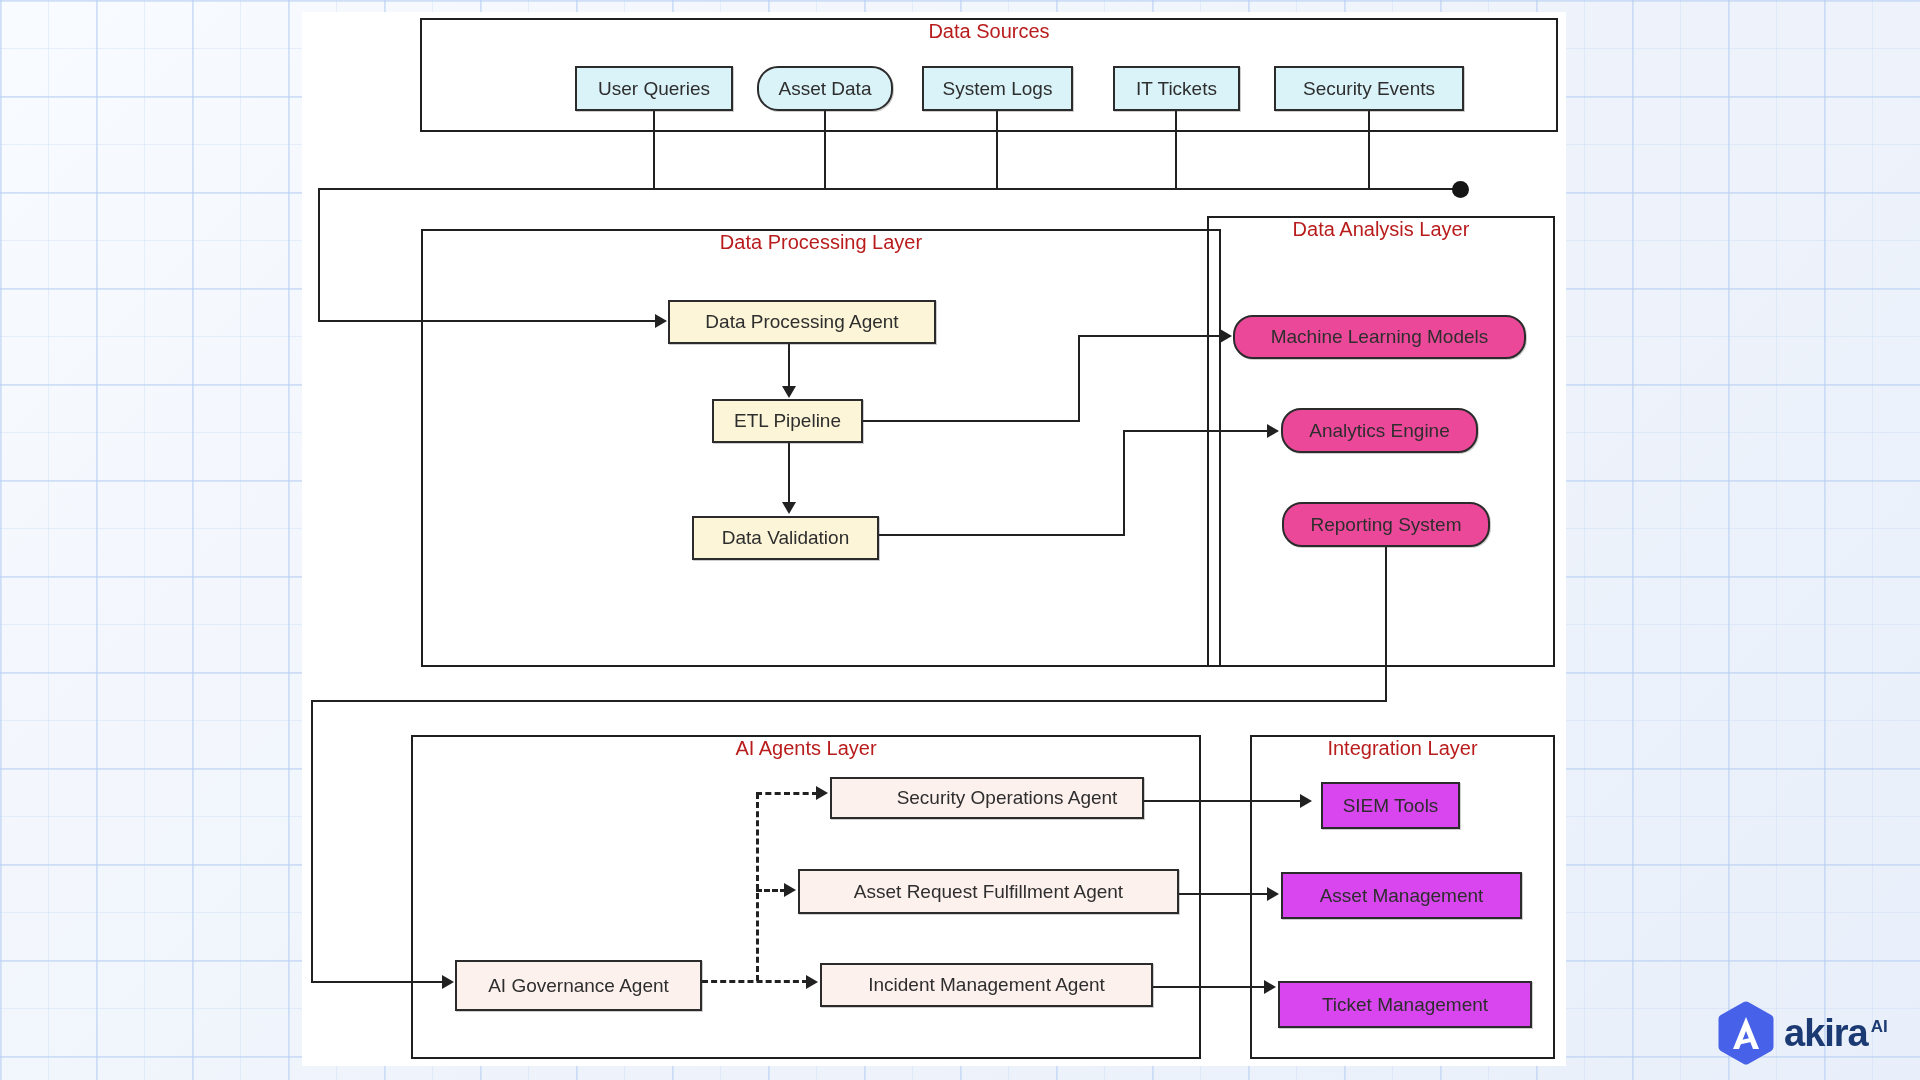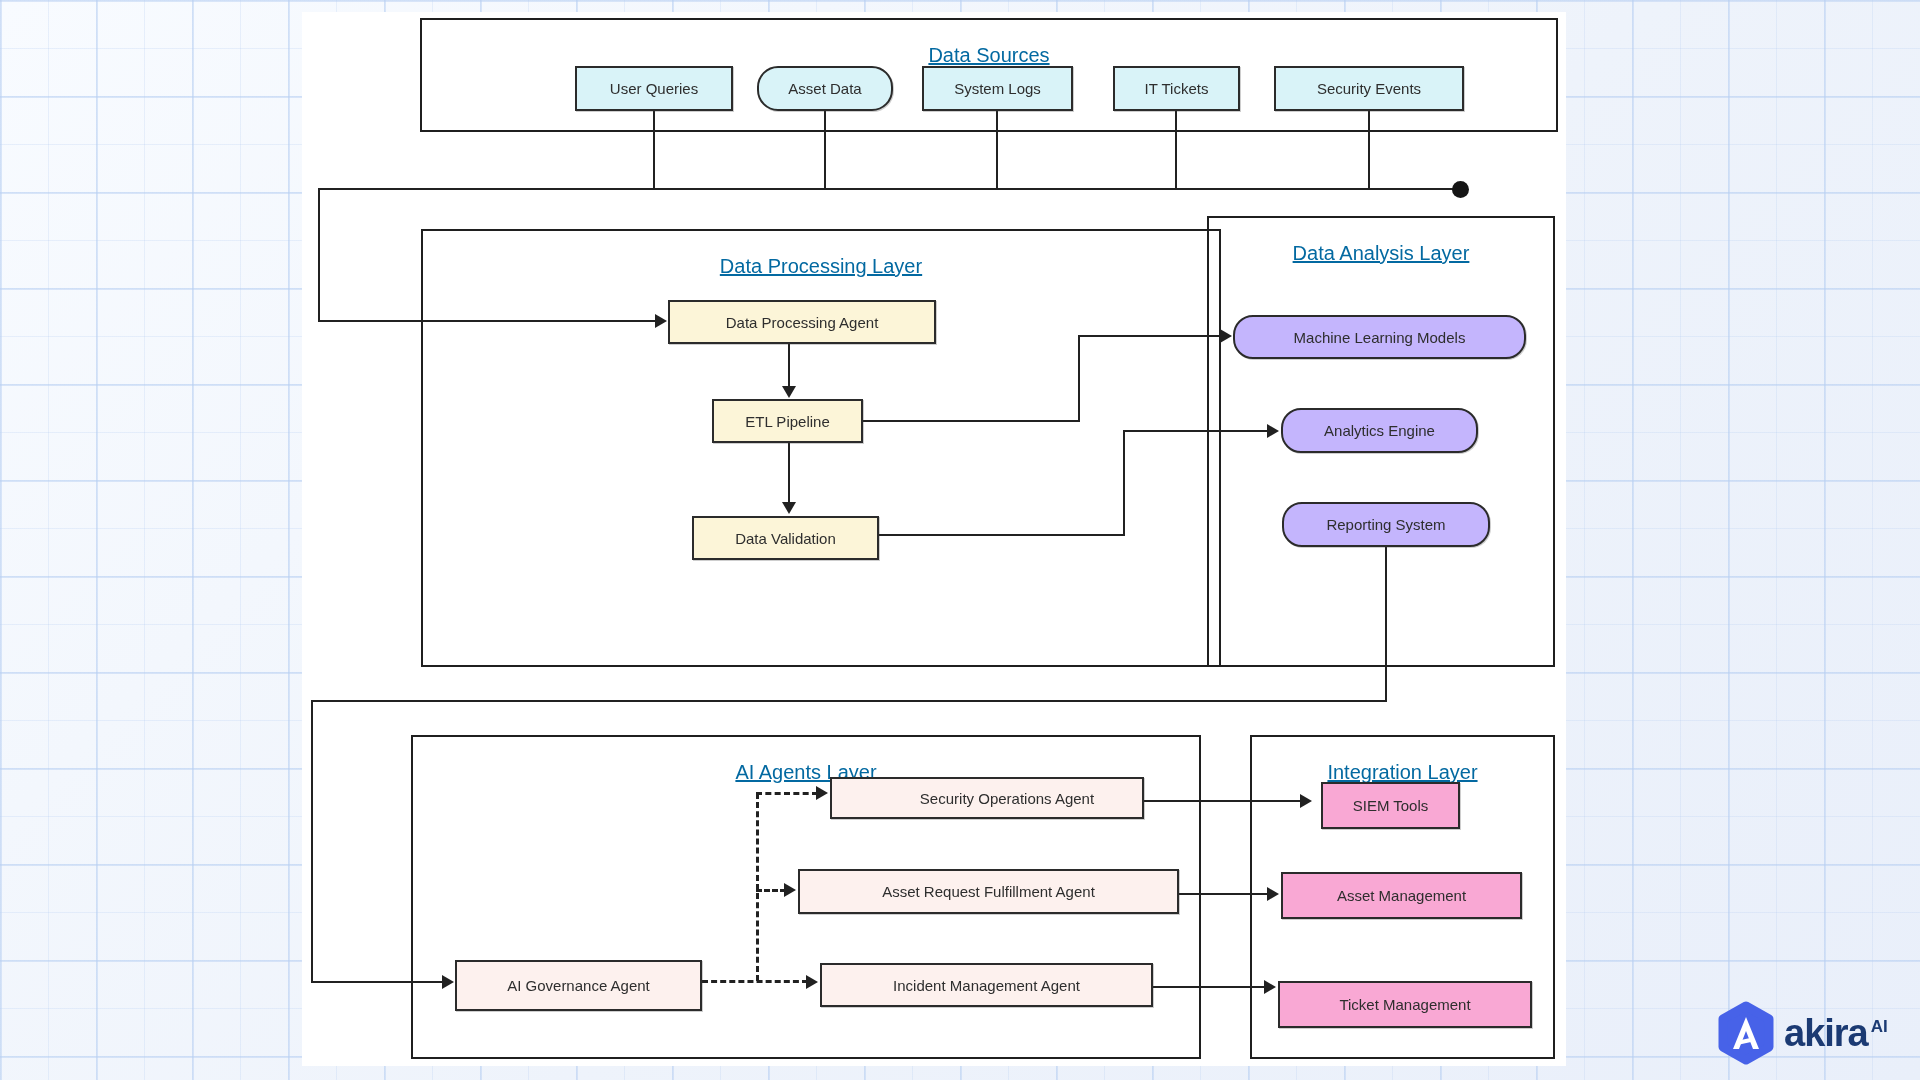--- a/index.html
+++ b/index.html
@@ -21,34 +21,34 @@
   }
   .canvas{
     position:absolute;left:302px;top:12px;width:1264px;height:1054px;
     background:#ffffff;
   }
   .container{
     position:absolute;border:2px solid #1f1f1f;background:transparent;
     box-sizing:border-box;
   }
   .container-title{
-    display:block;text-align:center;padding-top:24px;
-    font-size:20px;color:#0369a1;text-decoration:underline;
+    display:block;text-align:center;padding-top:0;
+    font-size:20px;color:#b91c1c;
   }
   .node{
     position:absolute;border:2px solid #2b2b2b;box-sizing:border-box;
     display:flex;align-items:center;justify-content:center;
-    font-size:15px;color:#2e2e2e;white-space:nowrap;
+    font-size:19px;color:#2e2e2e;white-space:nowrap;
     box-shadow:1px 1px 0 rgba(60,60,60,.25);
   }
   .fill-cyan{background:#d9f3f8;}
   .fill-yellow{background:#fcf5d8;}
-  .fill-green{background:#c4b5fd;border-radius:20px;}
+  .fill-green{background:#ec4899;border-radius:20px;}
   .fill-pink{background:#fdf1ee;}
-  .fill-lavender{background:#f9a8d4;}
+  .fill-lavender{background:#d946ef;}
   .hline{position:absolute;height:2px;background:#212121;}
   .vline{position:absolute;width:2px;background:#212121;}
   .hdash{position:absolute;height:0;border-top:3px dashed #212121;}
   .vdash{position:absolute;width:0;border-left:3px dashed #212121;}
   .arrow-right{
     position:absolute;width:0;height:0;
     border-left:12px solid #212121;border-top:7px solid transparent;border-bottom:7px solid transparent;
   }
   .arrow-down{
     position:absolute;width:0;height:0;

